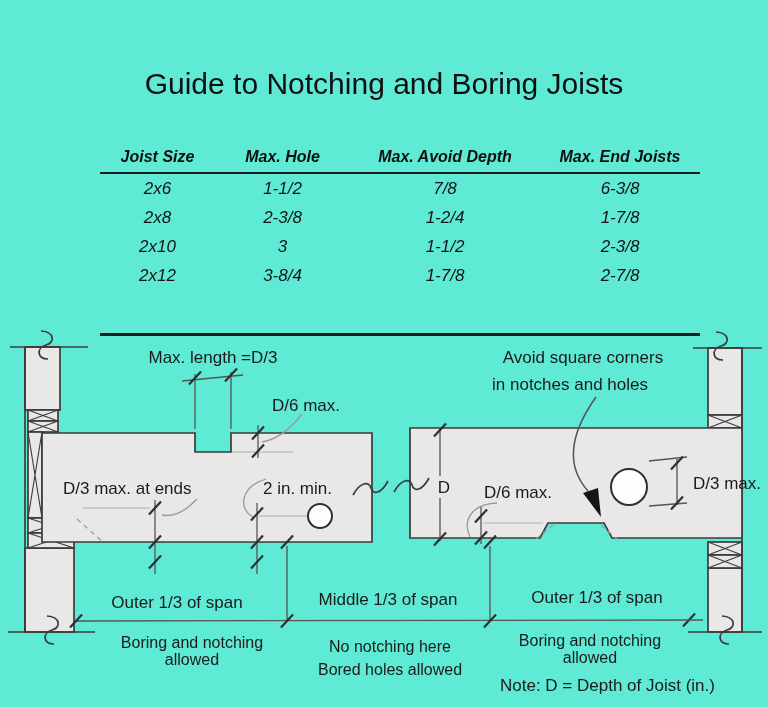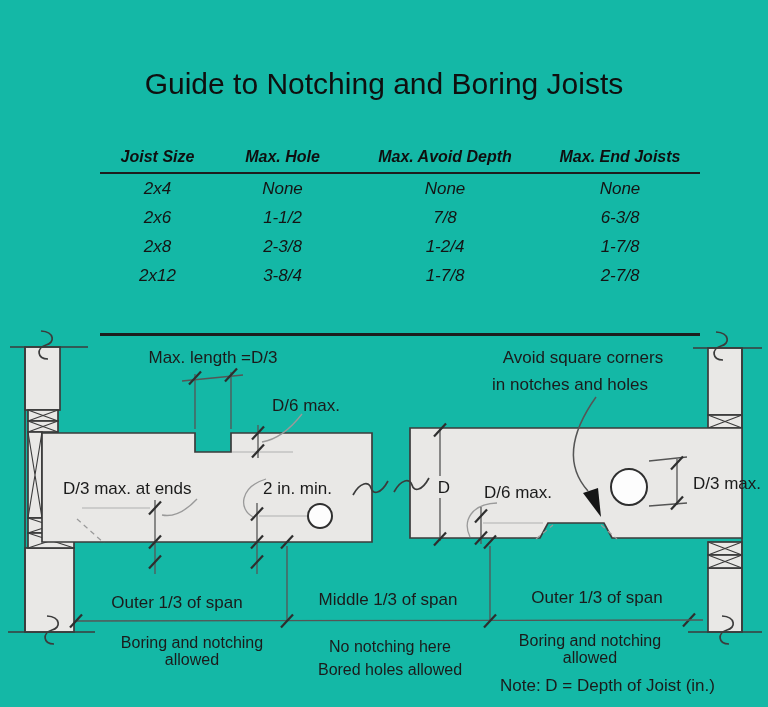--- a/index.html
+++ b/index.html
@@ -1,16 +1,16 @@
 <!DOCTYPE html>
 <html style="--wood: #e9e8e6; --line: #3b3b3b;"><head>
 <meta charset="utf-8">
 <style>
   html,body{margin:0;padding:0;background:#fff;}
-  .stage{position:relative;width:768px;height:707px;background:#14b8a6;overflow:hidden;
+  .stage{position:relative;width:768px;height:707px;background:#5eead4;overflow:hidden;
          font-family:"Liberation Sans",sans-serif;color:#111;}
   .title{position:absolute;top:67px;left:0;width:100%;text-align:center;
          font-size:30px;letter-spacing:0px;color:#0f0f0f;}
   .table-wrap{position:absolute;left:100px;top:142px;width:600px;height:191px;
               border-bottom:3px solid #1d1d1d;}
   table.spec{width:100%;border-collapse:collapse;table-layout:fixed;font-style:italic;}
   table.spec col.c1{width:115px;} table.spec col.c2{width:135px;}
   table.spec col.c3{width:190px;} table.spec col.c4{width:160px;}
   table.spec th{font-size:16px;font-weight:bold;text-align:center;height:30px;
                 border-bottom:2px solid #1d1d1d;padding:0;color:#0f0f0f;}
@@ -47,36 +47,36 @@
       <thead>
         <tr>
           <th>Joist Size</th>
           <th>Max. Hole</th>
           <th>Max. Avoid Depth</th>
           <th>Max. End Joists</th>
         </tr>
       </thead>
       <tbody>
         <tr>
-          <td>2x4</td>
-          <td>None</td>
-          <td>None</td>
-          <td>None</td>
-        </tr>
-        <tr>
           <td>2x6</td>
           <td>1-1/2</td>
           <td>7/8</td>
           <td>6-3/8</td>
         </tr>
         <tr>
           <td>2x8</td>
           <td>2-3/8</td>
           <td>1-2/4</td>
           <td>1-7/8</td>
+        </tr>
+        <tr>
+          <td>2x10</td>
+          <td>3</td>
+          <td>1-1/2</td>
+          <td>2-3/8</td>
         </tr>
         <tr>
           <td>2x12</td>
           <td>3-8/4</td>
           <td>1-7/8</td>
           <td>2-7/8</td>
         </tr>
       </tbody>
     </table>
   </div>

